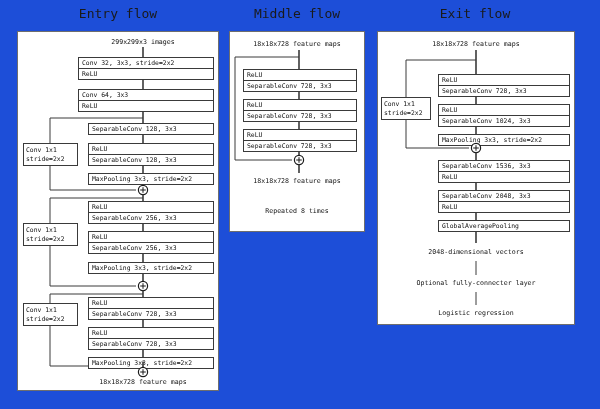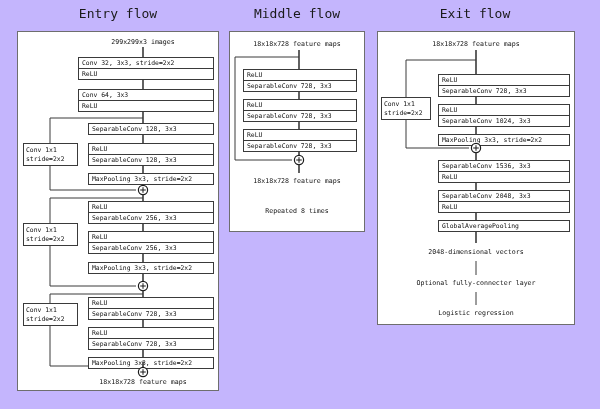--- a/index.html
+++ b/index.html
@@ -1,18 +1,18 @@
 <!DOCTYPE html>
 <html><head>
 <meta charset="utf-8">
 <style>
   html,body{margin:0;padding:0;background:#ffffff;}
   body{width:600px;height:409px;overflow:hidden;
        font-family:"DejaVu Sans Mono","Liberation Mono",monospace;}
-  #stage{position:relative;width:600px;height:409px;background:#c4b5fd;}
+  #stage{position:relative;width:600px;height:409px;background:#1d4ed8;}
   svg{position:absolute;left:0;top:0;}
   .col-title{font-size:13px;fill:#1a1a1a;text-anchor:middle;
              font-family:"DejaVu Sans Mono","Liberation Mono",monospace;}
   .panel{fill:#ffffff;stroke:#6e6e6e;stroke-width:1;}
   .box{fill:#ffffff;stroke:#3a3a3a;stroke-width:1;}
   .boxtxt{font-size:6.4px;fill:#111;
           font-family:"DejaVu Sans Mono","Liberation Mono",monospace;
           dominant-baseline:middle;}
   .lbl{font-size:6.6px;fill:#111;text-anchor:middle;
        font-family:"DejaVu Sans Mono","Liberation Mono",monospace;

